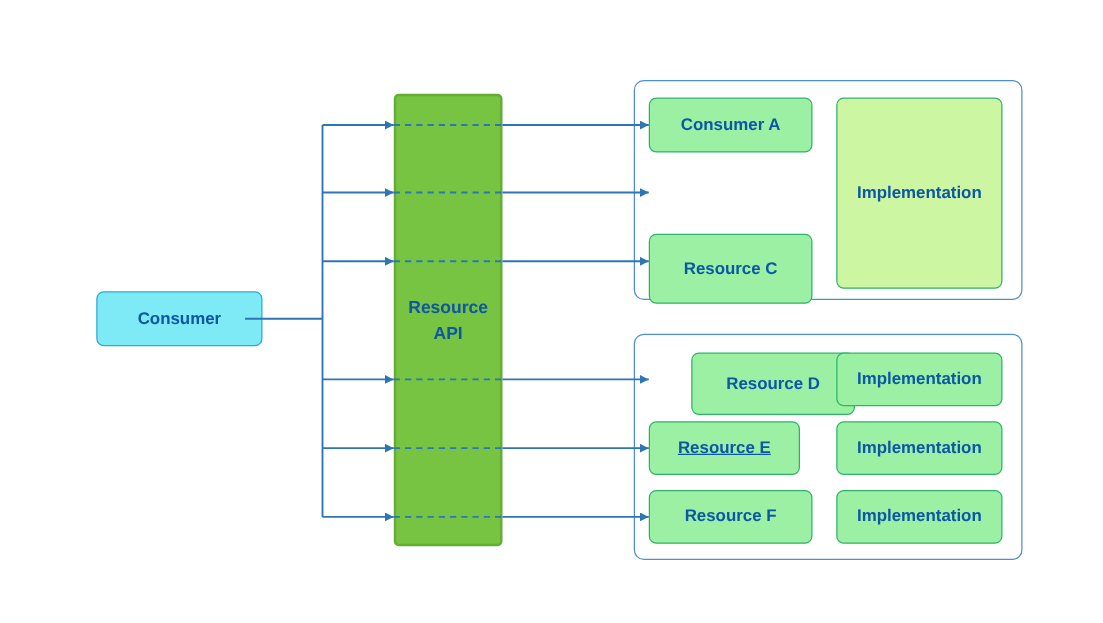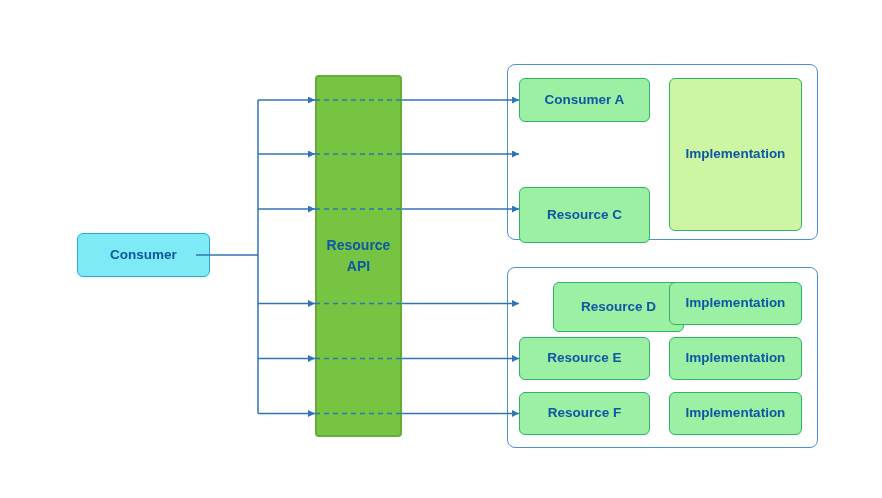--- a/index.html
+++ b/index.html
@@ -71,21 +71,21 @@
   <div class="box resource" style="left:519px; top:187px; width:131px; height:56px;">
     <span>Resource C</span>
   </div>
   <div class="box impl" style="left:669px; top:78px; width:133px; height:153px;">
     <span>Implementation</span>
   </div>
 
   <div class="box resource" style="left:519px; top:282px; width:131px; height:50px;margin-left:34px;">
     <span>Resource D</span>
   </div>
-  <div class="box resource" style="left:519px; top:337px; width:131px; height:43px;">
+  <div class="box resource" style="left:519px; top:337px; width:121px; height:43px;text-decoration:underline;">
     <span>Resource E</span>
   </div>
   <div class="box resource" style="left:519px; top:392px; width:131px; height:43px;">
     <span>Resource F</span>
   </div>
 
   <div class="box impl-small" style="left:669px; top:282px; width:133px; height:43px;">
     <span>Implementation</span>
   </div>
   <div class="box impl-small" style="left:669px; top:337px; width:133px; height:43px;">

